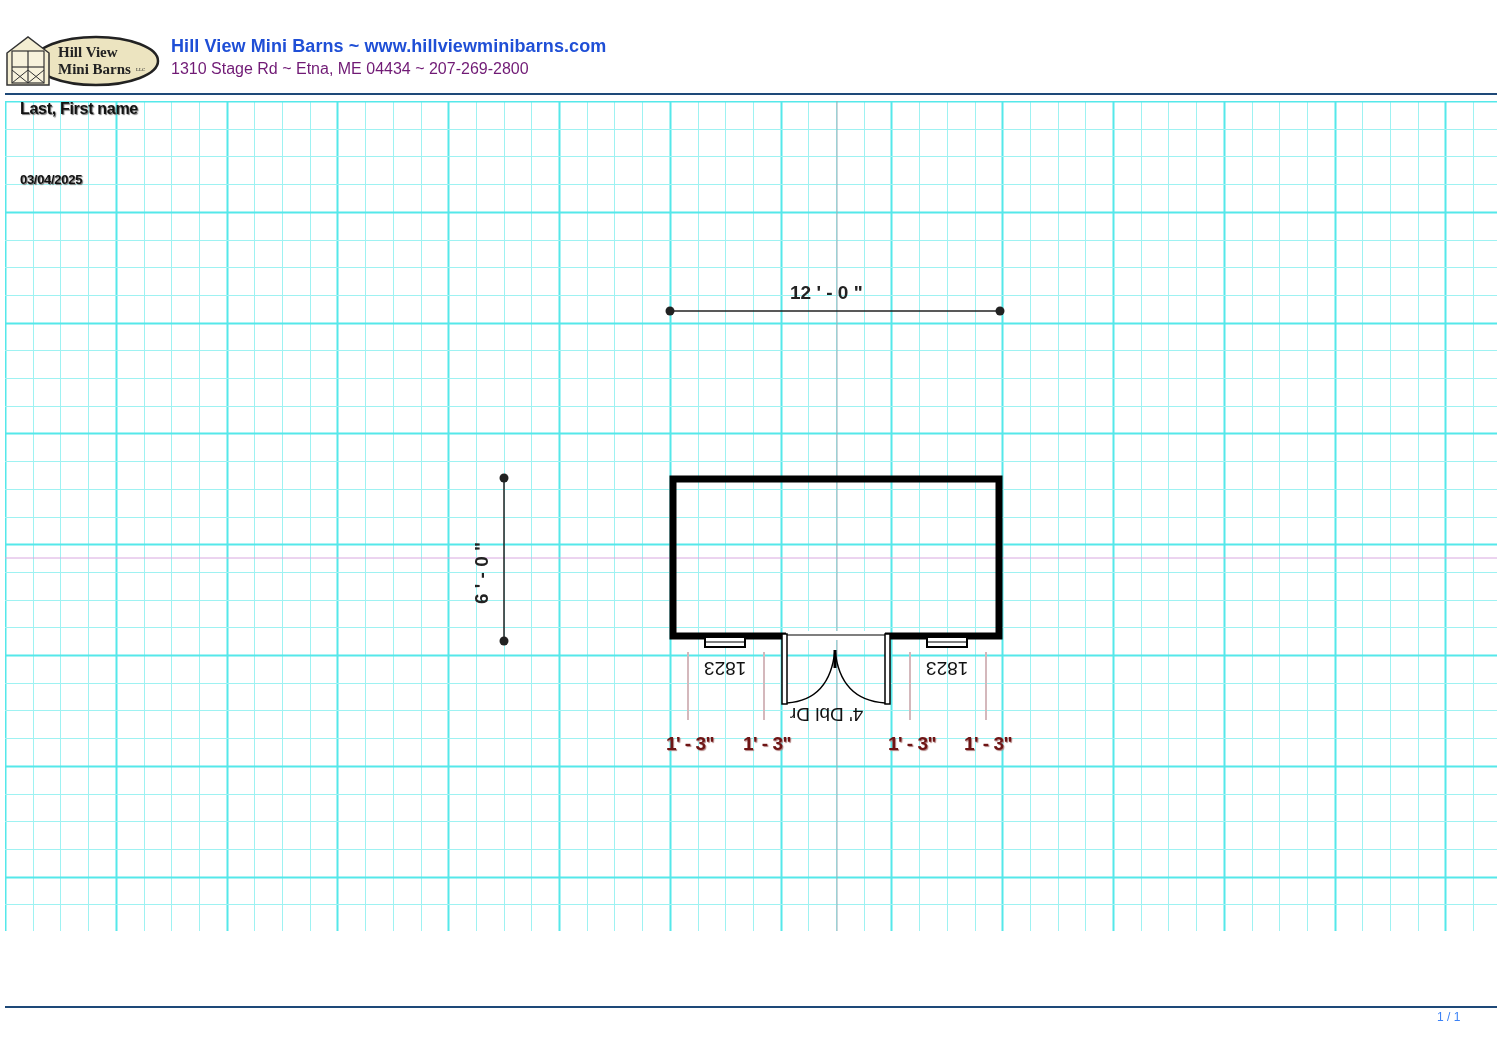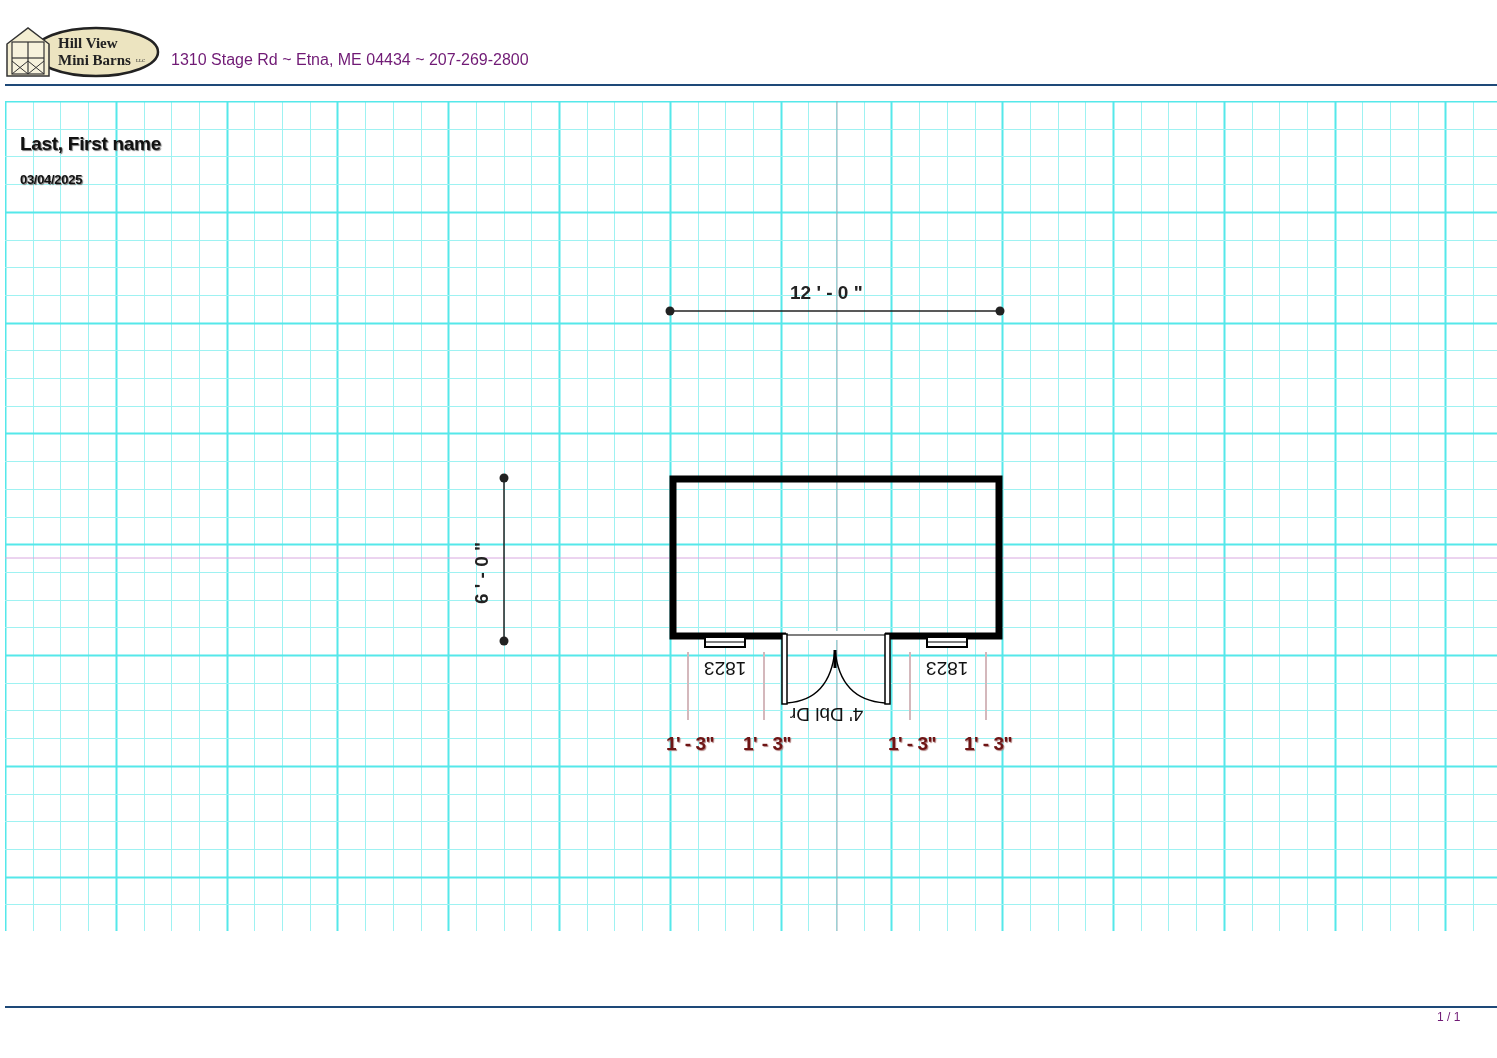--- a/index.html
+++ b/index.html
@@ -1,41 +1,41 @@
 <!DOCTYPE html>
 <html><head>
 <meta charset="utf-8">
 <style>
   html, body { margin: 0; padding: 0; background: #ffffff; }
   body { width: 1497px; height: 1058px; position: relative; overflow: hidden; font-family: "Liberation Sans", sans-serif; }
 
-  .header { position: absolute; left: 0; top: 0; width: 1497px; height: 86px; text-align: center; }
+  .header { position: absolute; left: 0; top: 9px; width: 1497px; height: 86px; text-align: center; }
   .logo { position: absolute; left: 4px; top: 24px; width: 156px; height: 56px; }
   .title { position: absolute; left: 171px; top: 27px; font-size: 18px; font-weight: bold; color: #1f4fd6; white-space: nowrap; letter-spacing: 0.1px; }
   .address { position: absolute; left: 171px; top: 51px; font-size: 16px; color: #701a75; white-space: nowrap; }
   .rule-top { position: absolute; left: 5px; top: 84px; width: 1492px; height: 2px; background: #1e4978; }
 
   .grid { position: absolute; left: 5px; top: 101px; width: 1492px; height: 830px; overflow: hidden; }
   .grid svg { position: absolute; left: 0; top: 0; }
 
-  .info-name { position: absolute; left: 20px; top: 133px; font-size: 19px; font-weight: bold; color: #111; text-shadow: 1px 1px 1px #777; white-space: nowrap; letter-spacing: -0.3px; }
+  .info-name { position: absolute; left: 20px; top: 100px; font-size: 16px; font-weight: bold; color: #111; text-shadow: 1px 1px 1px #777; white-space: nowrap; letter-spacing: -0.3px; }
   .info-date { position: absolute; left: 20px; top: 172px; font-size: 13px; font-weight: bold; color: #111; text-shadow: 1px 1px 1px #777; white-space: nowrap; letter-spacing: -0.3px; }
 
   .drawing { position: absolute; left: 0; top: 0; width: 1497px; height: 1058px; pointer-events: none; }
 
   .dim-top { position: absolute; left: 790px; top: 282px; font-size: 19px; font-weight: bold; color: #222; white-space: nowrap; }
   .dim-side { position: absolute; left: 446px; top: 558px; font-size: 19px; font-weight: bold; color: #222; white-space: nowrap; transform: translate(-50%, -50%) rotate(-90deg); transform-origin: center; }
 
   .win-label { position: absolute; font-size: 19px; color: #111; white-space: nowrap; transform: rotate(180deg); }
   .door-label { position: absolute; left: 790px; top: 703px; font-size: 19px; color: #111; white-space: nowrap; transform: rotate(180deg); }
 
   .seg-label { position: absolute; top: 733px; font-size: 19px; font-weight: bold; color: #6e1414; text-shadow: 1px 1px 1px #b08080; white-space: nowrap; letter-spacing: -0.5px; }
 
   .rule-bottom { position: absolute; left: 5px; top: 1006px; width: 1492px; height: 2px; background: #1e4978; }
-  .page-num { position: absolute; left: 1437px; top: 1010px; font-size: 12px; color: #701a75; white-space: nowrap; }
+  .page-num { position: absolute; left: 1437px; top: 1010px; font-size: 12px; color: #3b82f6; white-space: nowrap; }
 </style>
 </head>
 <body>
 
 <div class="header">
   <div class="logo">
     <svg width="156" height="56" viewBox="0 0 156 56">
       <ellipse cx="92" cy="28" rx="62" ry="24" fill="#ece4c0" stroke="#222" stroke-width="2.5"></ellipse>
       <polygon points="3,20 24,4 45,20 45,52 3,52" fill="#f4eed2" stroke="#333" stroke-width="1.5"></polygon>
       <rect x="8" y="18" width="32" height="32" fill="#f7f2dc" stroke="#333" stroke-width="1.2"></rect>
@@ -43,20 +43,21 @@
       <line x1="8" y1="34" x2="40" y2="34" stroke="#333" stroke-width="1.2"></line>
       <line x1="8" y1="37" x2="24" y2="50" stroke="#333" stroke-width="1"></line>
       <line x1="24" y1="37" x2="8" y2="50" stroke="#333" stroke-width="1"></line>
       <line x1="24" y1="37" x2="40" y2="50" stroke="#333" stroke-width="1"></line>
       <line x1="40" y1="37" x2="24" y2="50" stroke="#333" stroke-width="1"></line>
       <text x="54" y="24" font-family="Liberation Serif, serif" font-size="15" font-weight="bold" fill="#222">Hill View</text>
       <text x="54" y="41" font-family="Liberation Serif, serif" font-size="15" font-weight="bold" fill="#222">Mini Barns</text>
       <text x="132" y="38" font-family="Liberation Serif, serif" font-size="5" fill="#222">LLC</text>
     </svg>
   </div>
+  <div class="title">Hill View Mini Barns ~ www.hillviewminibarns.com</div>
   <div class="address">1310 Stage Rd ~ Etna, ME 04434 ~ 207-269-2800</div>
   <div class="rule-top"></div>
 </div>
 
 <div class="grid">
   <svg id="grid-svg" width="1492" height="830">
       <line x1="0.5" x2="0.5" y1="0" y2="830" stroke="#55e8ea" stroke-width="2"></line>
       <line x1="28.5" x2="28.5" y1="0" y2="830" stroke="#9ef2f2" stroke-width="1"></line>
       <line x1="55.5" x2="55.5" y1="0" y2="830" stroke="#9ef2f2" stroke-width="1"></line>
       <line x1="83.5" x2="83.5" y1="0" y2="830" stroke="#9ef2f2" stroke-width="1"></line>

